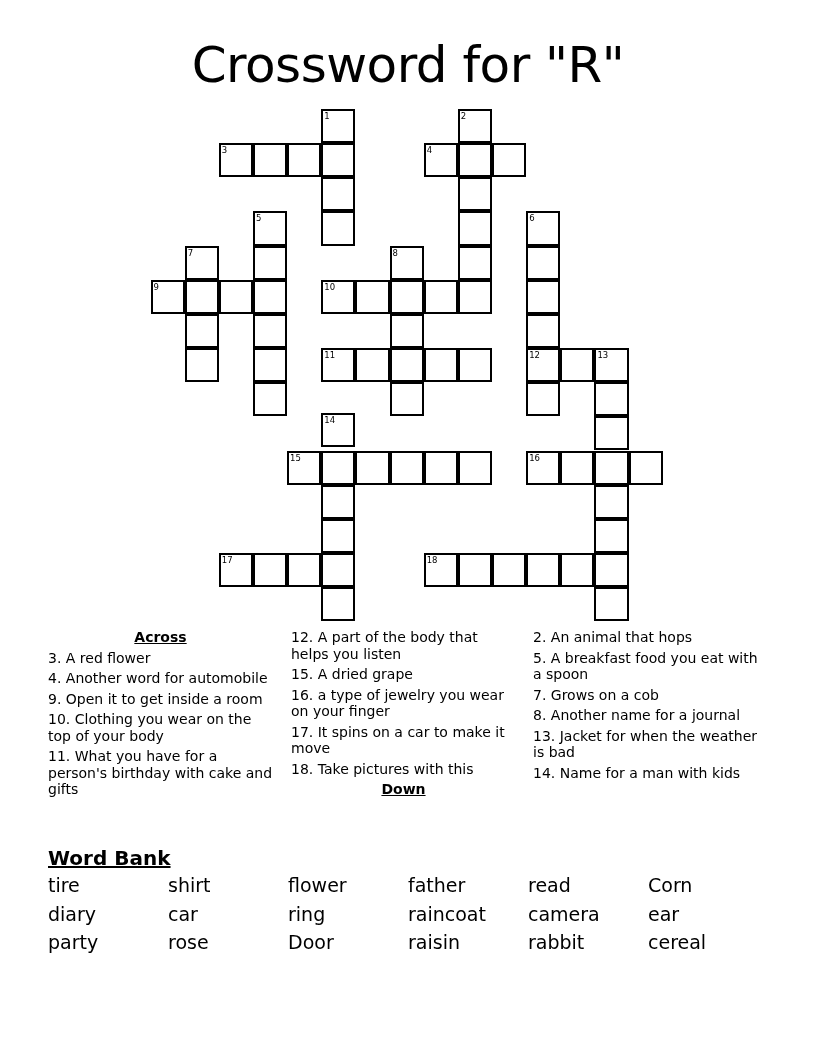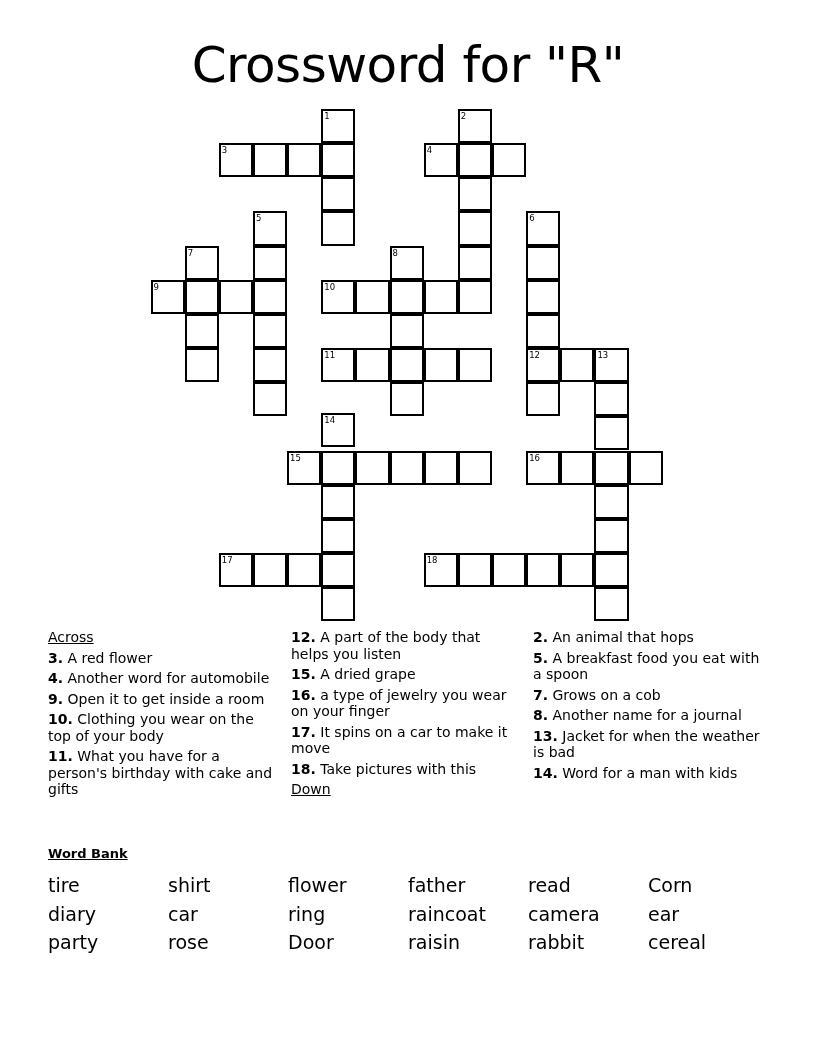--- a/index.html
+++ b/index.html
@@ -9,23 +9,23 @@
            font-size: 50px; line-height: 70px; font-family: "DejaVu Sans", sans-serif; letter-spacing: -0.5px; }
   .grid { position: absolute; left: 0; top: 0; width: 816px; height: 630px; }
   .cell { position: absolute; width: 34.15px; height: 34.15px; box-sizing: border-box;
           border: 2px solid #000; background: #fff; margin-left: -1px; margin-top: -1px; }
   .cell input { width: 100%; height: 100%; border: none; background: transparent; padding: 0;
                 text-align: center; font-size: 16px; font-family: "DejaVu Sans", sans-serif; outline: none; }
   .num { position: absolute; left: 1px; top: 0px; font-size: 8.5px; line-height: 10px;
          font-family: "DejaVu Sans", sans-serif; pointer-events: none; }
   .clues { position: absolute; top: 629px; font-size: 14px; line-height: 16.5px; }
   .clue { margin-bottom: 4px; }
-  .clue b { font-weight: bold; }
-  .section-head { font-weight: normal; text-decoration: underline; margin-bottom: 4px; }
-  .wb-title { position: absolute; left: 48px; top: 846px; font-size: 13px; font-weight: bold; text-decoration: underline; }
+  .clue b { font-weight: normal; }
+  .section-head { font-weight: bold; text-decoration: underline; margin-bottom: 4px; text-align: center; }
+  .wb-title { position: absolute; left: 48px; top: 846px; font-size: 20px; font-weight: bold; text-decoration: underline; }
   .wb-grid { position: absolute; left: 48px; top: 874px; display: grid;
              grid-template-columns: 120px 120px 120px 120px 120px 120px; grid-auto-rows: 28.5px;
              font-size: 19px; }
 </style>
 </head>
 <body>
 
 <div class="title">Crossword for "R"</div>
 
 <div class="grid" id="grid">
@@ -124,21 +124,21 @@
   <div class="clue"><b>18.</b> <span>Take pictures with this</span></div>
   <div class="section-head">Down</div>
 </div>
 
 <div class="clues" style="left:533px; width:235px;">
   <div class="clue"><b>2.</b> <span>An animal that hops</span></div>
   <div class="clue"><b>5.</b> <span>A breakfast food you eat with a spoon</span></div>
   <div class="clue"><b>7.</b> <span>Grows on a cob</span></div>
   <div class="clue"><b>8.</b> <span>Another name for a journal</span></div>
   <div class="clue"><b>13.</b> <span>Jacket for when the weather is bad</span></div>
-  <div class="clue"><b>14.</b> <span>Word for a man with kids</span></div>
+  <div class="clue"><b>14.</b> <span>Name for a man with kids</span></div>
 </div>
 
 <div class="wb-title">Word Bank</div>
 <div class="wb-grid">
   <span>tire</span>
   <span>shirt</span>
   <span>flower</span>
   <span>father</span>
   <span>read</span>
   <span>Corn</span>

